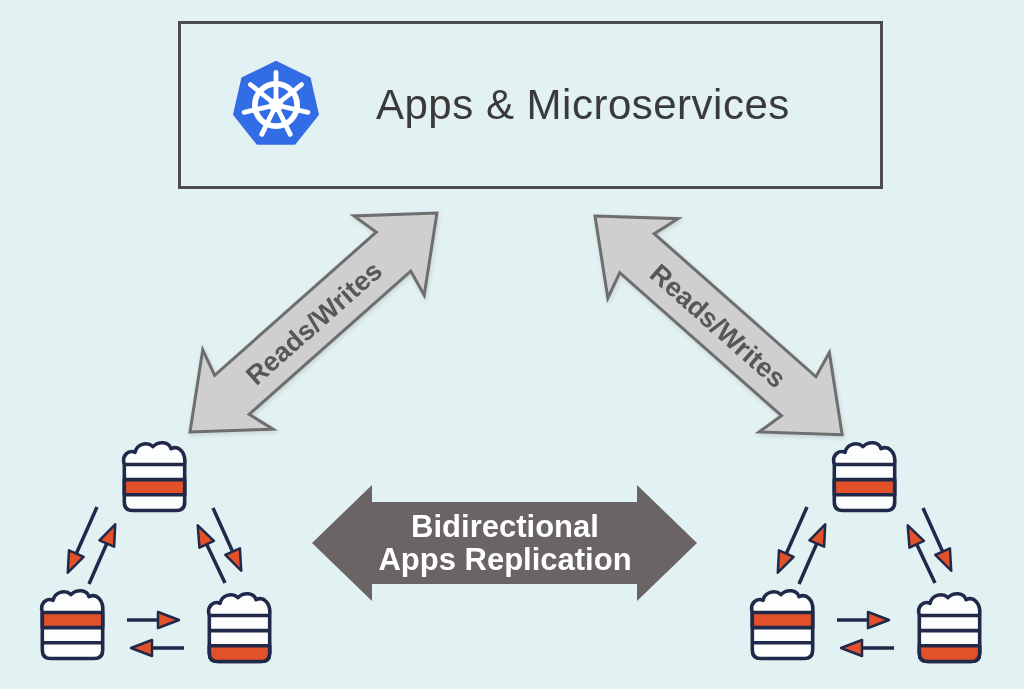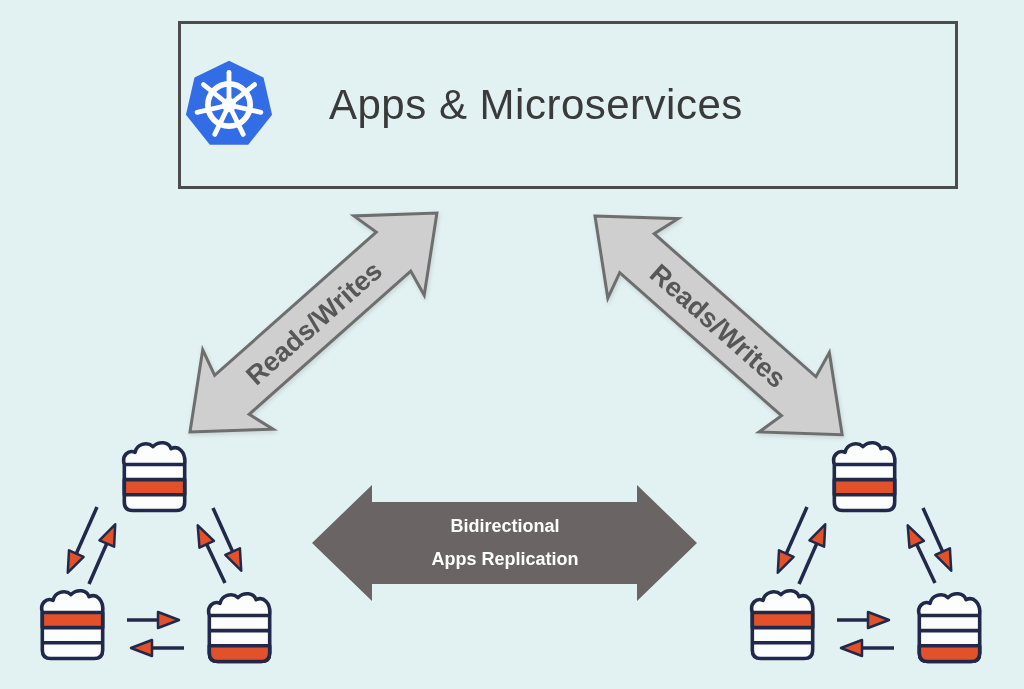--- a/index.html
+++ b/index.html
@@ -6,23 +6,23 @@
   body{
     width:1024px;height:689px;overflow:hidden;
     background:#e2f1f2;
     font-family:"Liberation Sans", sans-serif;
     position:relative;
   }
   .diagram{position:absolute;left:0;top:0;width:1024px;height:689px;}
 
   
   .apps-box{
-    position:absolute;left:178px;top:21px;width:780px;height:168px;
+    position:absolute;left:178px;top:21px;width:705px;height:168px;
     border:3px solid #4c4c4c;box-sizing:border-box;
-    display:flex;align-items:center;gap:52px;
+    display:flex;align-items:center;padding-left:47px;gap:52px;
     background:transparent;
   }
   .apps-title{
     font-size:42px;color:#3a3a3a;letter-spacing:0.5px;
     white-space:nowrap;
   }
 
   
   .arrow-svg{position:absolute;filter:drop-shadow(1px 2px 2px rgba(0,0,0,0.12));}
   .arrow-left{left:150px;top:190px;}
@@ -32,21 +32,21 @@
     font-size:27px;font-weight:bold;fill:#575757;
     font-family:"Liberation Sans", sans-serif;
   }
 
   
   .center-arrow-svg{position:absolute;left:305px;top:478px;}
   .dark-arrow{fill:#6a6464;}
   .center-label{
     position:absolute;left:305px;top:478px;width:400px;height:130px;
     display:flex;flex-direction:column;align-items:center;justify-content:center;
-    color:#ffffff;font-weight:bold;font-size:18px;line-height:33px;
+    color:#ffffff;font-weight:bold;font-size:31px;line-height:33px;
     text-align:center;pointer-events:none;
   }
 
   
   .cluster-svg{position:absolute;width:240px;height:235px;}
   .cluster-left{left:35px;top:438px;}
   .cluster-right{left:745px;top:438px;}
 
   .db-outline{fill:#fcfdfd;stroke:#20294a;stroke-width:5;stroke-linejoin:round;}
   .db-line{stroke:#20294a;stroke-width:5;}

